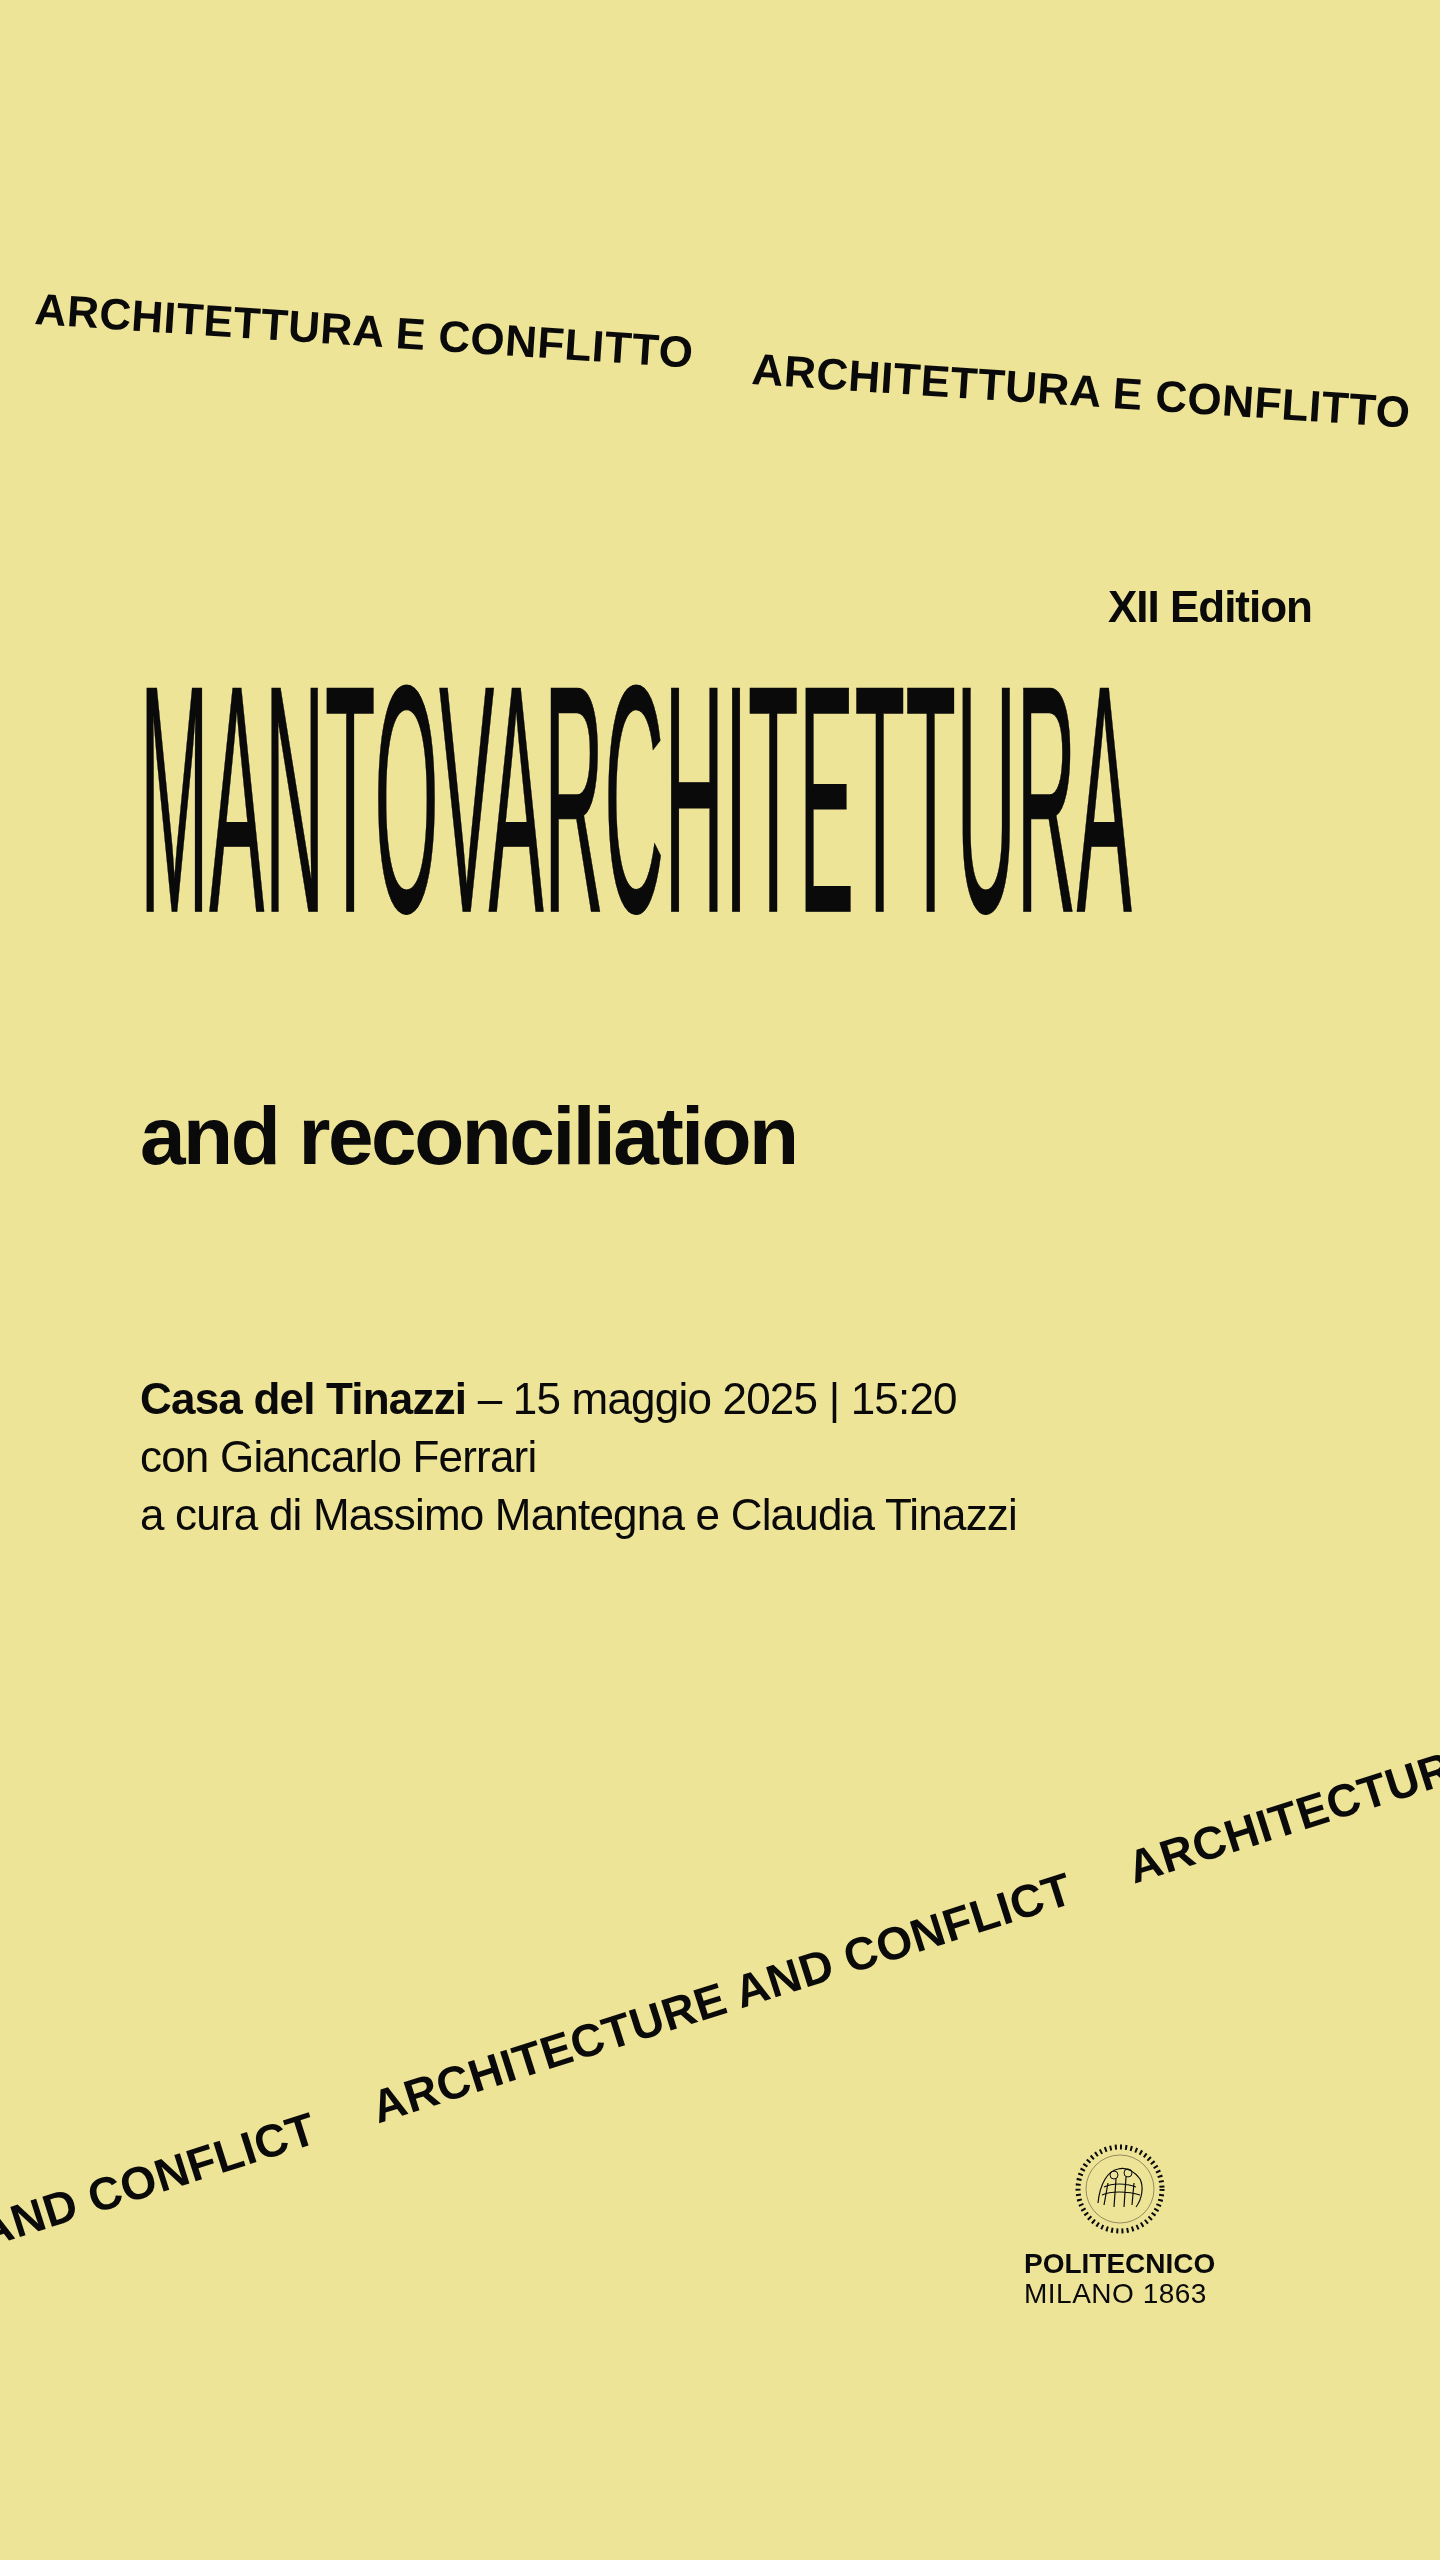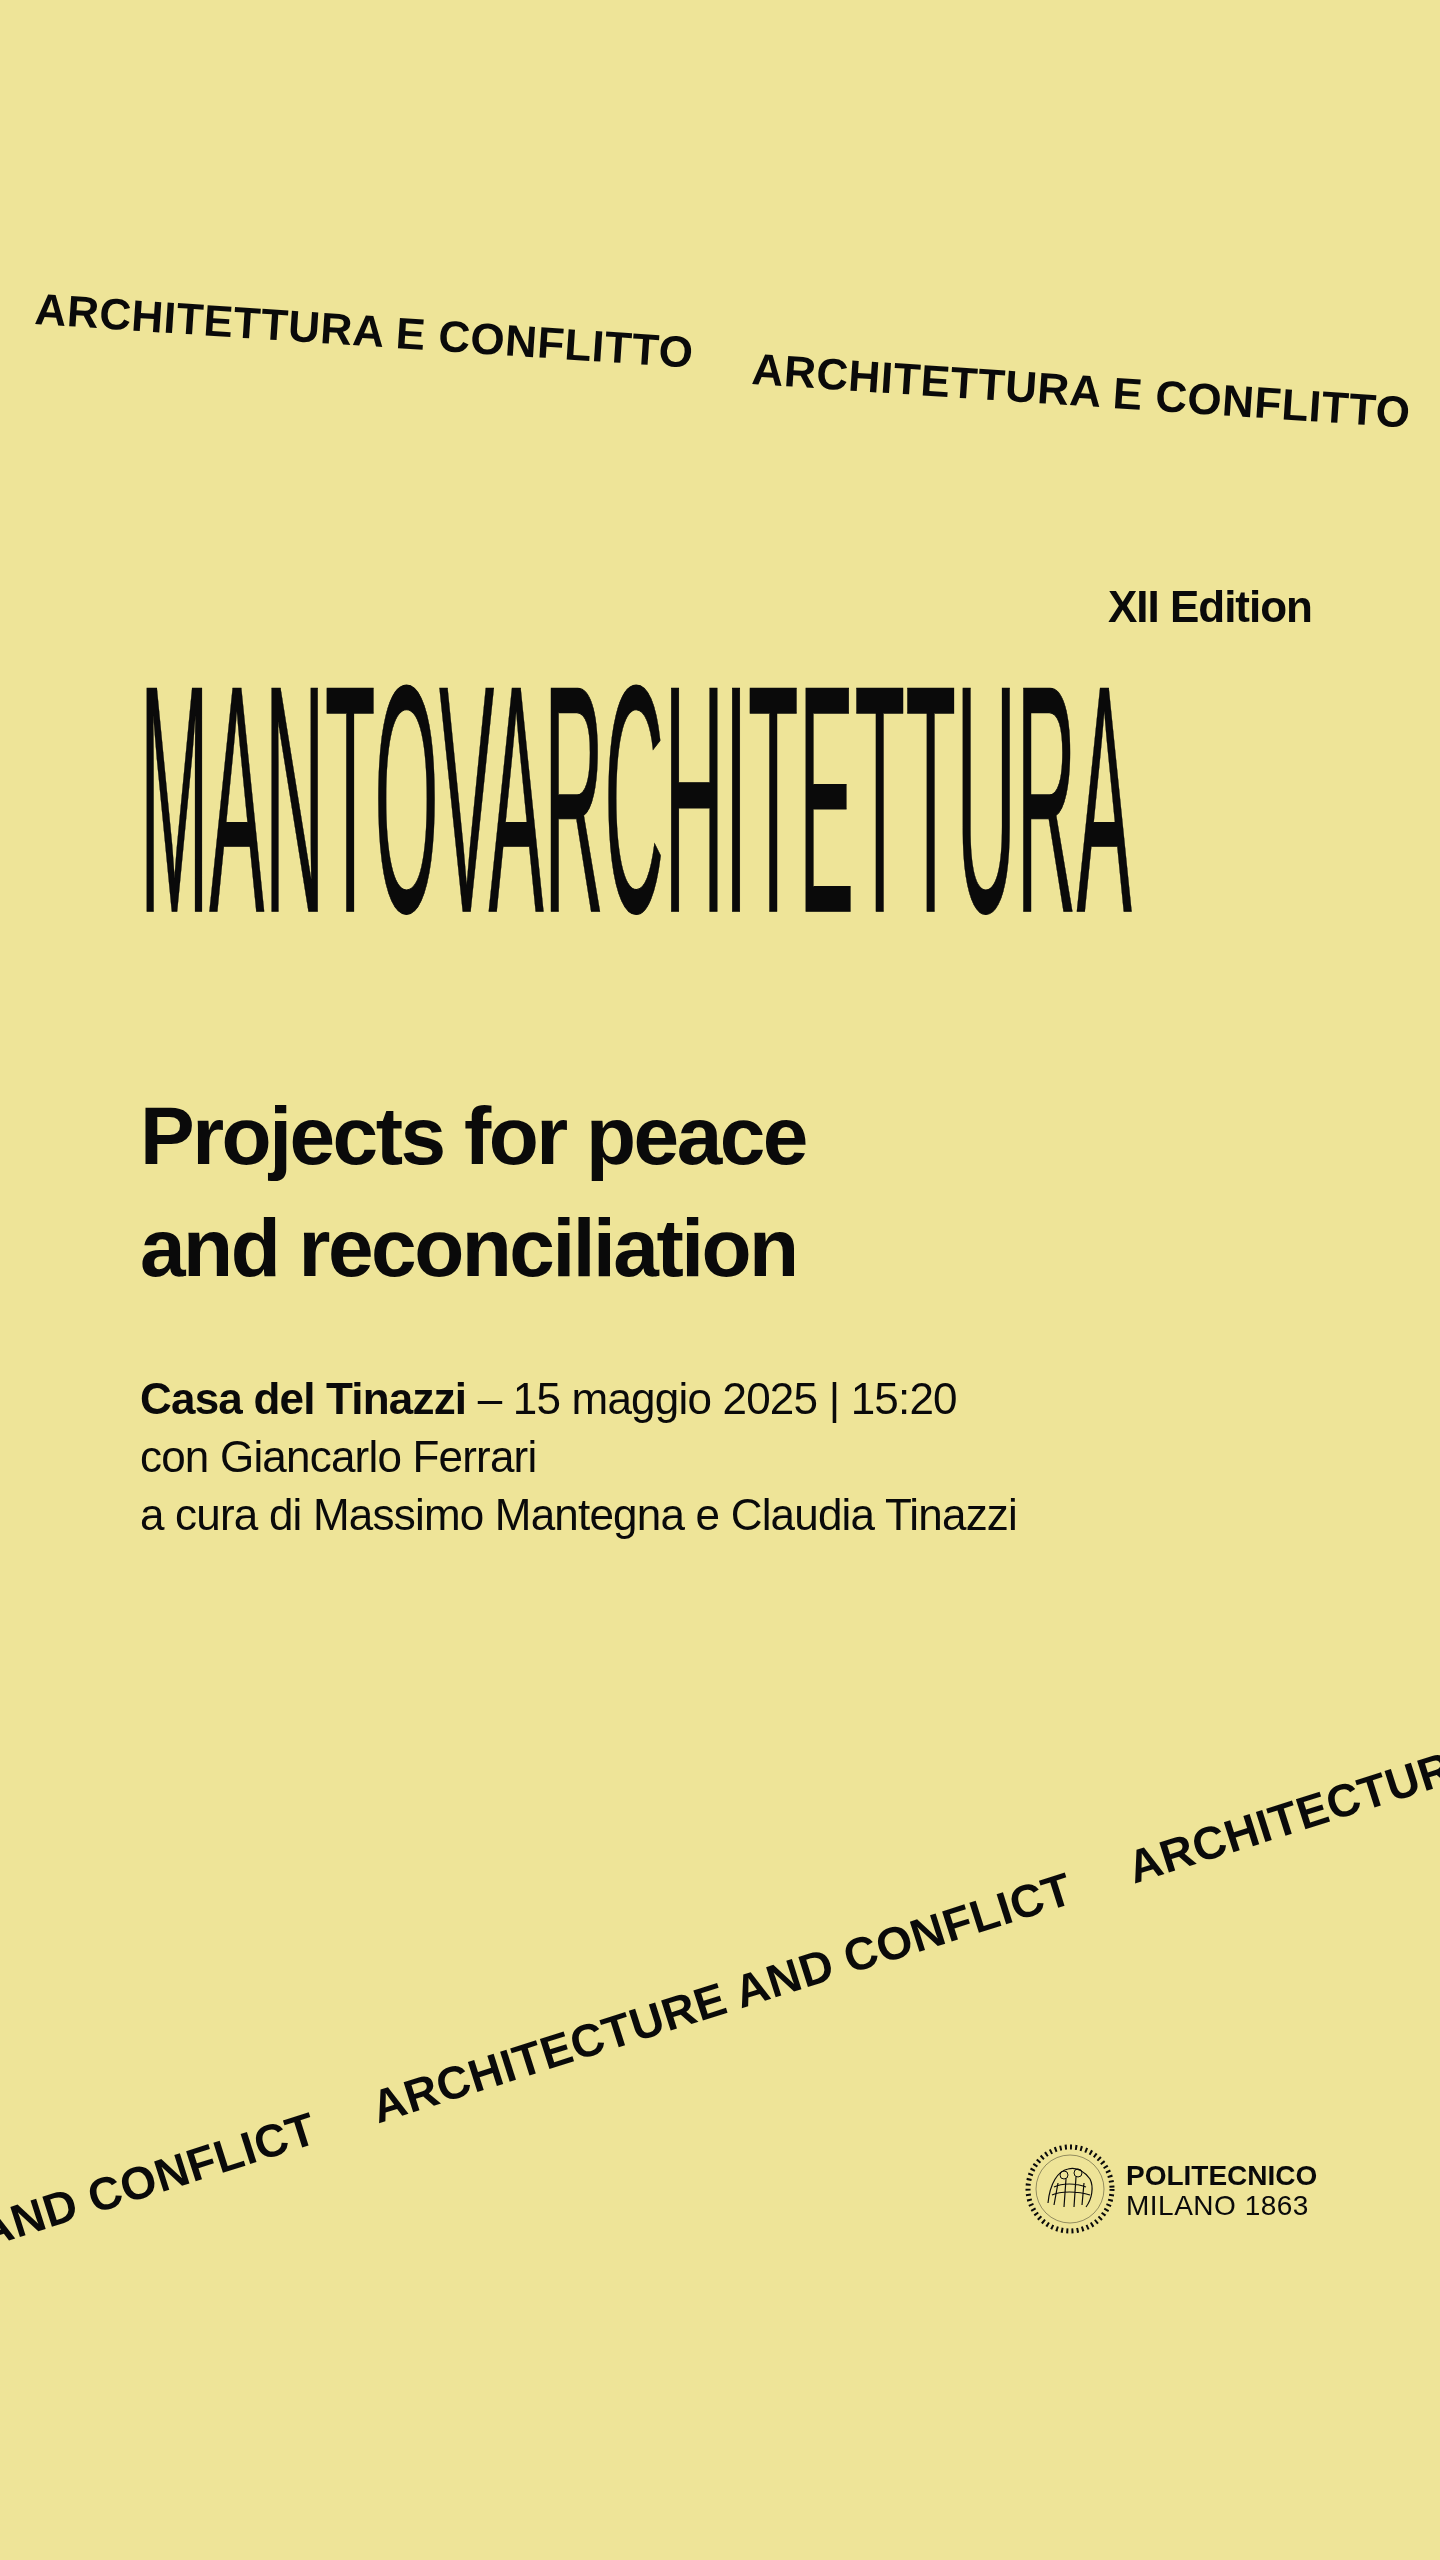--- a/index.html
+++ b/index.html
@@ -19,41 +19,40 @@
   .masthead-text {
     display:inline-block; font-family:"Liberation Sans", sans-serif; font-weight:400;
     font-size:300px; line-height:250px; letter-spacing:2px;
     transform-origin:left top; transform:scaleX(0.275) scaleY(1.08);
     white-space:nowrap;
     -webkit-text-stroke:1px #0a0a0a;
   }
   .title { position:absolute; left:140px; top:1080px; font-weight:700; font-size:82px; line-height:112px; letter-spacing:-2.5px; }
   .details { position:absolute; left:140px; top:1370px; font-size:44px; line-height:58px; letter-spacing:-0.8px; }
   .details b { font-weight:700; }
-  .logo { position:absolute; left:1024px; top:2143px; display:flex; align-items:center; gap:10px; }
+  .logo { position:absolute; left:1024px; top:2143px; display:flex; align-items:center; gap:10px;flex-direction:column; }
   .logo-text { line-height:30px; font-size:28px; }
   .logo-text .l1 { font-weight:700; display:block; letter-spacing:0px; }
   .logo-text .l2 { font-weight:400; display:block; letter-spacing:0.5px; }
 </style>
 </head>
 <body>
 
 <div class="band band-top-1">ARCHITETTURA E CONFLITTO</div>
 <div class="band band-top-2">ARCHITETTURA E CONFLITTO</div>
 
 <div class="meta-row">
   <span>XII Edition</span>
 </div>
 
 <div class="masthead">
   <span class="masthead-text">MANTOVARCHITETTURA</span>
 </div>
 
 <div class="title">
-  <div>Projects for peace</div>
   <div>and reconciliation</div>
 </div>
 
 <div class="details">
   <div><b>Casa del Tinazzi</b><span> – 15 maggio 2025 | 15:20</span></div>
   <div>con Giancarlo Ferrari</div>
   <div>a cura di Massimo Mantegna e Claudia Tinazzi</div>
 </div>
 
 <div class="band band-bottom">

